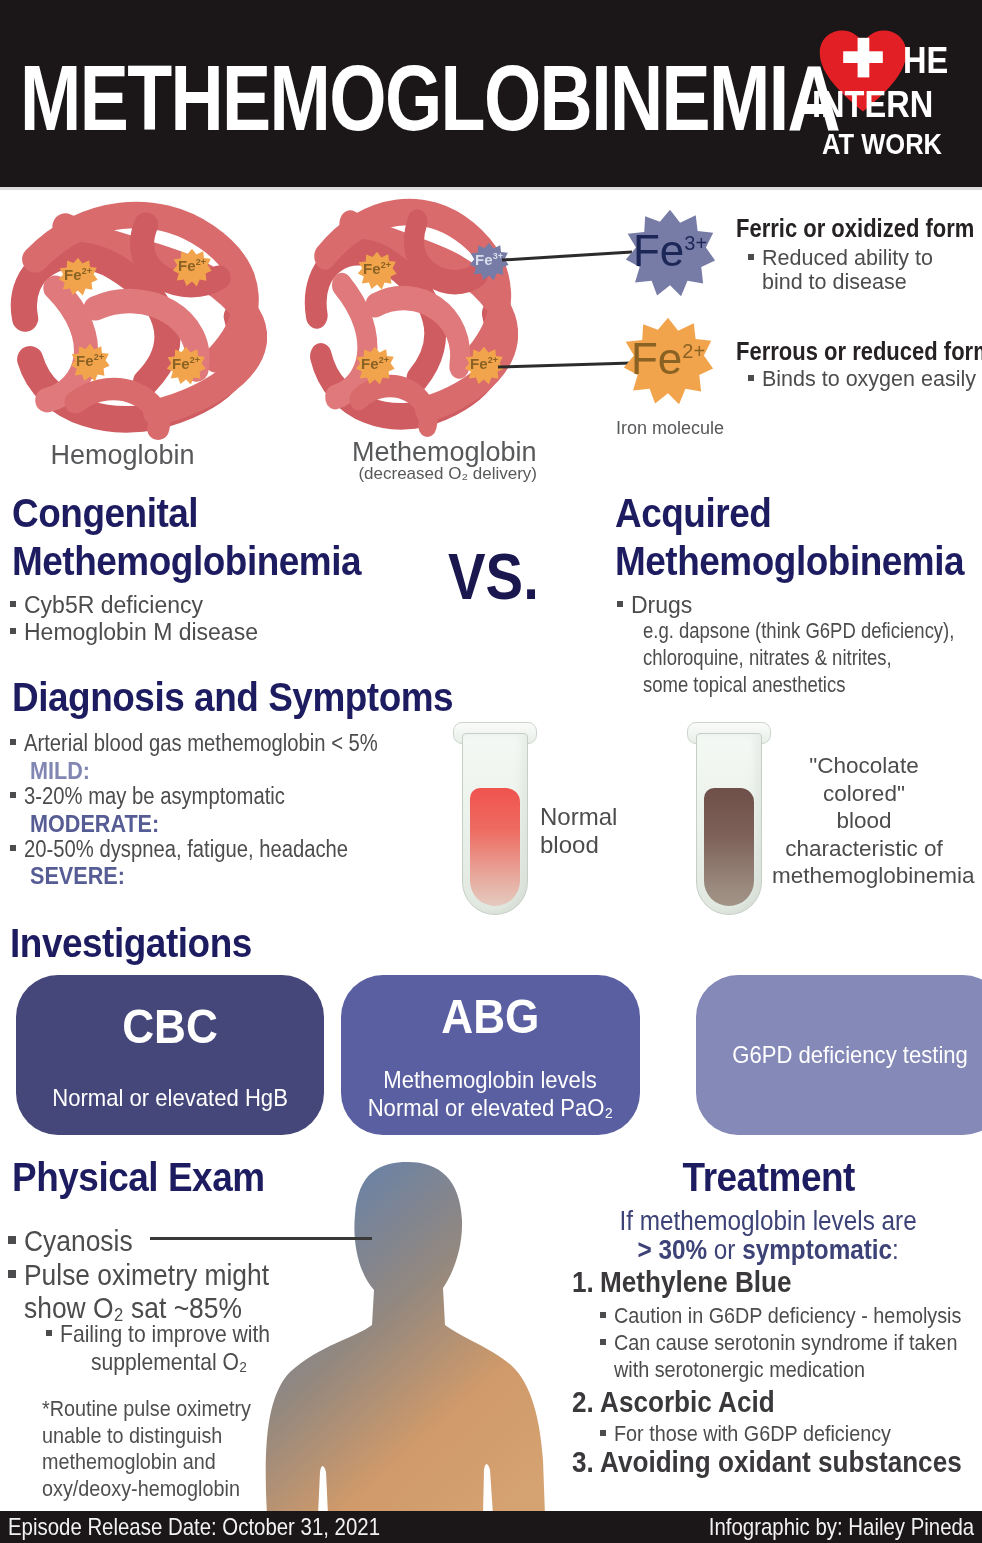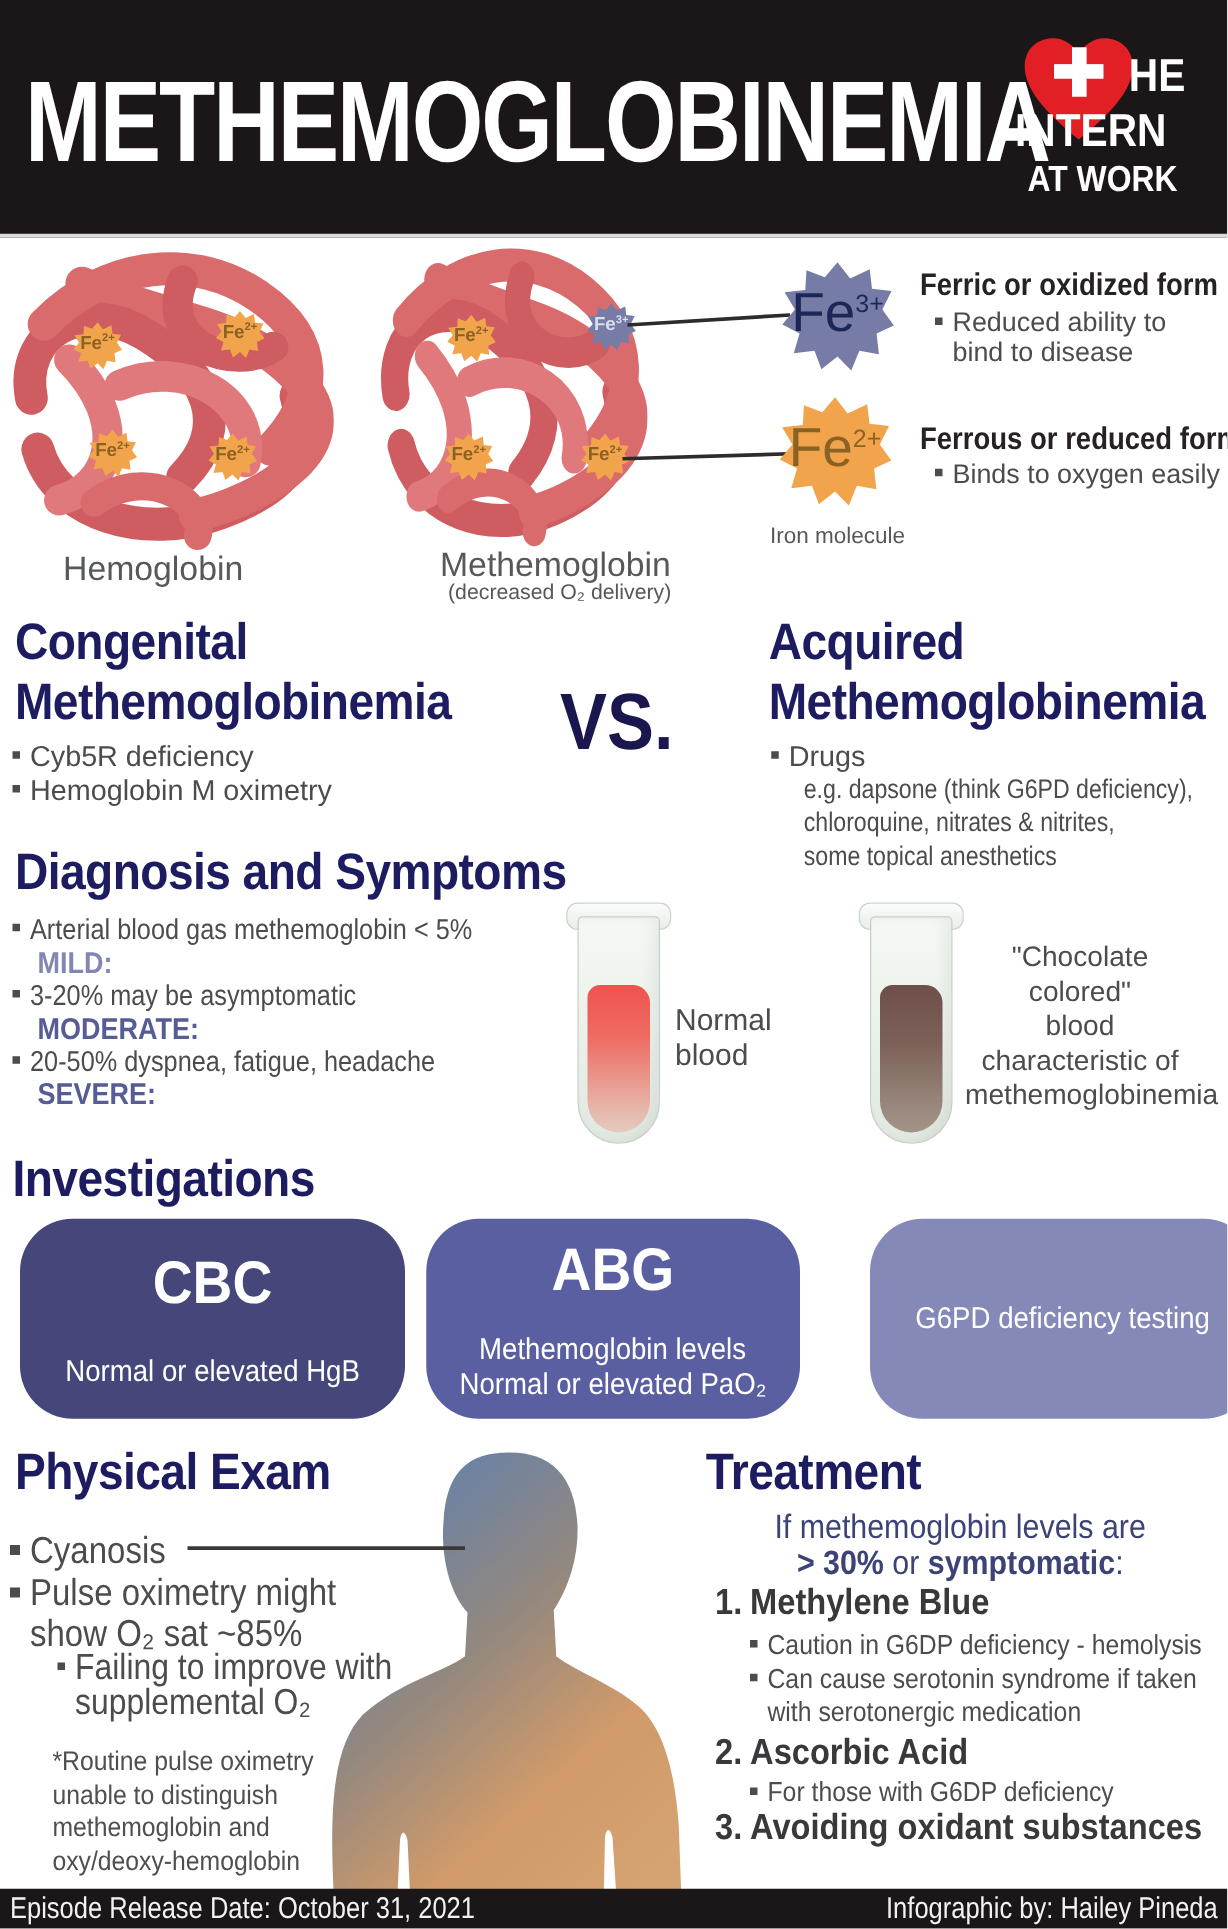--- a/index.html
+++ b/index.html
@@ -76,26 +76,26 @@
            display:flex;flex-direction:column;align-items:center;justify-content:center;}
   .inv-box .big{font-size:48px;font-weight:700;letter-spacing:0;transform:scaleX(0.92);transform-origin:center;}
   .inv-box .sub{font-size:24px;line-height:28px;text-align:center;transform:scaleX(0.92);transform-origin:center top;white-space:nowrap;}
   .box-cbc{left:16px;width:308px;background:#454679;}
   .box-abg{left:341px;width:299px;background:#5a5fa2;}
   .box-g6pd{left:656px;width:309px;background:#8489b7;margin-left:40px;}
 
   
   .pe-line{position:absolute;left:150px;top:1237px;width:222px;height:3px;background:#3b3838;}
   .pe-txt{font-size:30px;color:#4c4c4e;line-height:33px;}
-  .pe-sub{font-size:29px;color:#4c4c4e;line-height:28px;}
+  .pe-sub{font-size:24px;color:#4c4c4e;line-height:28px;text-align:center;}
   .footnote{position:absolute;left:42px;top:1396px;font-size:21.5px;line-height:26.5px;color:#4f4f51;}
   .footnote div{transform:scaleX(0.92);transform-origin:left top;white-space:nowrap;}
 
   .treat{position:absolute;left:555px;top:1154px;width:427px;}
-  .treat-title{position:absolute;left:0;top:0;width:427px;text-align:left;font-weight:700;color:#1e1c60;
+  .treat-title{position:absolute;left:0;top:0;width:427px;text-align:center;font-weight:700;color:#1e1c60;
                font-size:41px;letter-spacing:-0.5px;}
   .treat-intro{position:absolute;width:427px;text-align:center;font-size:27px;color:#3d4277;}
   .t-item{position:absolute;display:flex;gap:7px;font-size:29px;font-weight:700;color:#3a383b;
           transform:scaleX(0.9);transform-origin:left top;white-space:nowrap;}
   .t-bullet{position:absolute;display:flex;align-items:flex-start;}
   .t-bullet .txt{font-size:22px;color:#4c4c4e;line-height:27px;transform:scaleX(0.9);transform-origin:left top;white-space:nowrap;}
 
   
   .footer{position:absolute;left:0;top:1511px;width:982px;height:32px;background:#1b1718;z-index:5;}
   .footer .f-left{position:absolute;left:8px;top:2px;font-size:24px;color:#f2f2f2;transform:scaleX(0.85);transform-origin:left top;white-space:nowrap;}
@@ -235,21 +235,21 @@
   <div class="iron-label" style="left:600px;top:418px;width:140px">Iron molecule</div>
 
   <div class="h1" style="left:12px;top:490px">Congenital</div>
   <div class="h1" style="left:12px;top:538px">Methemoglobinemia</div>
   <div class="li" style="left:10px;top:592px">
       <span class="marker" style="margin-top:9px"></span>
       <span class="b-txt">Cyb5R deficiency</span>
     </div>
   <div class="li" style="left:10px;top:619px">
       <span class="marker" style="margin-top:9px"></span>
-      <span class="b-txt">Hemoglobin M oximetry</span>
+      <span class="b-txt">Hemoglobin M disease</span>
     </div>
 
   <div class="vs">VS.</div>
 
   <div class="h1" style="left:615px;top:490px">Acquired</div>
   <div class="h1" style="left:615px;top:538px">Methemoglobinemia</div>
   <div class="li" style="left:617px;top:592px">
       <span class="marker" style="margin-top:9px"></span>
       <span class="b-txt">Drugs</span>
     </div>

